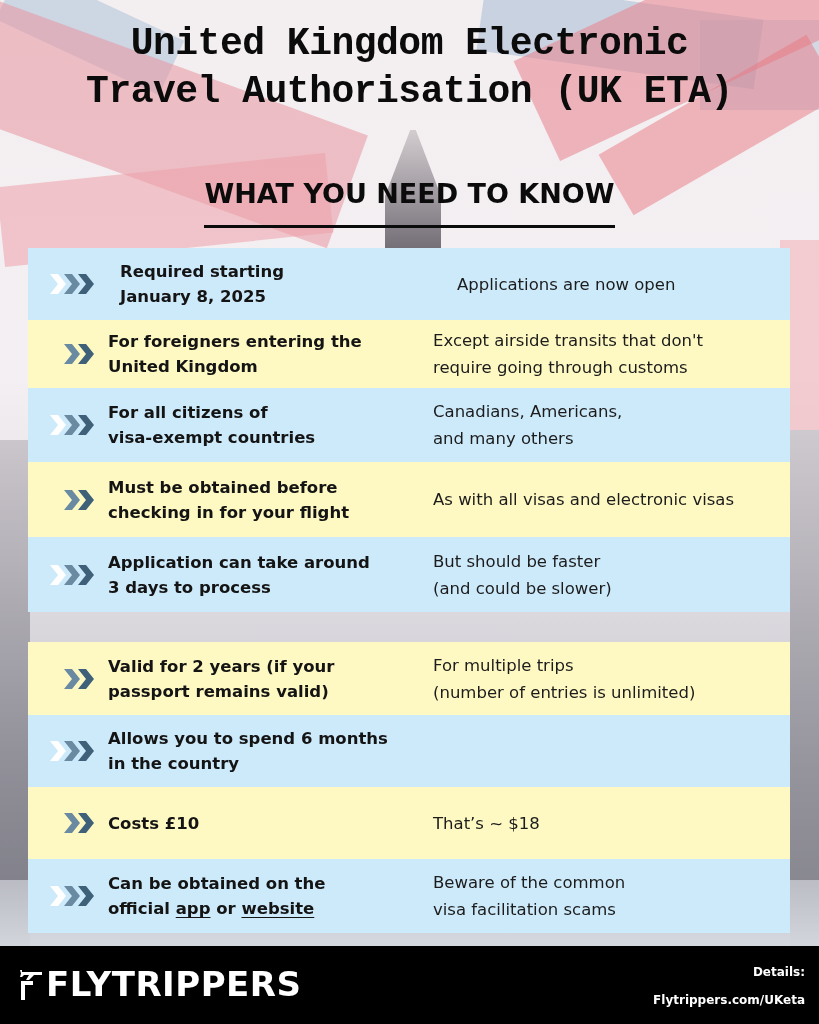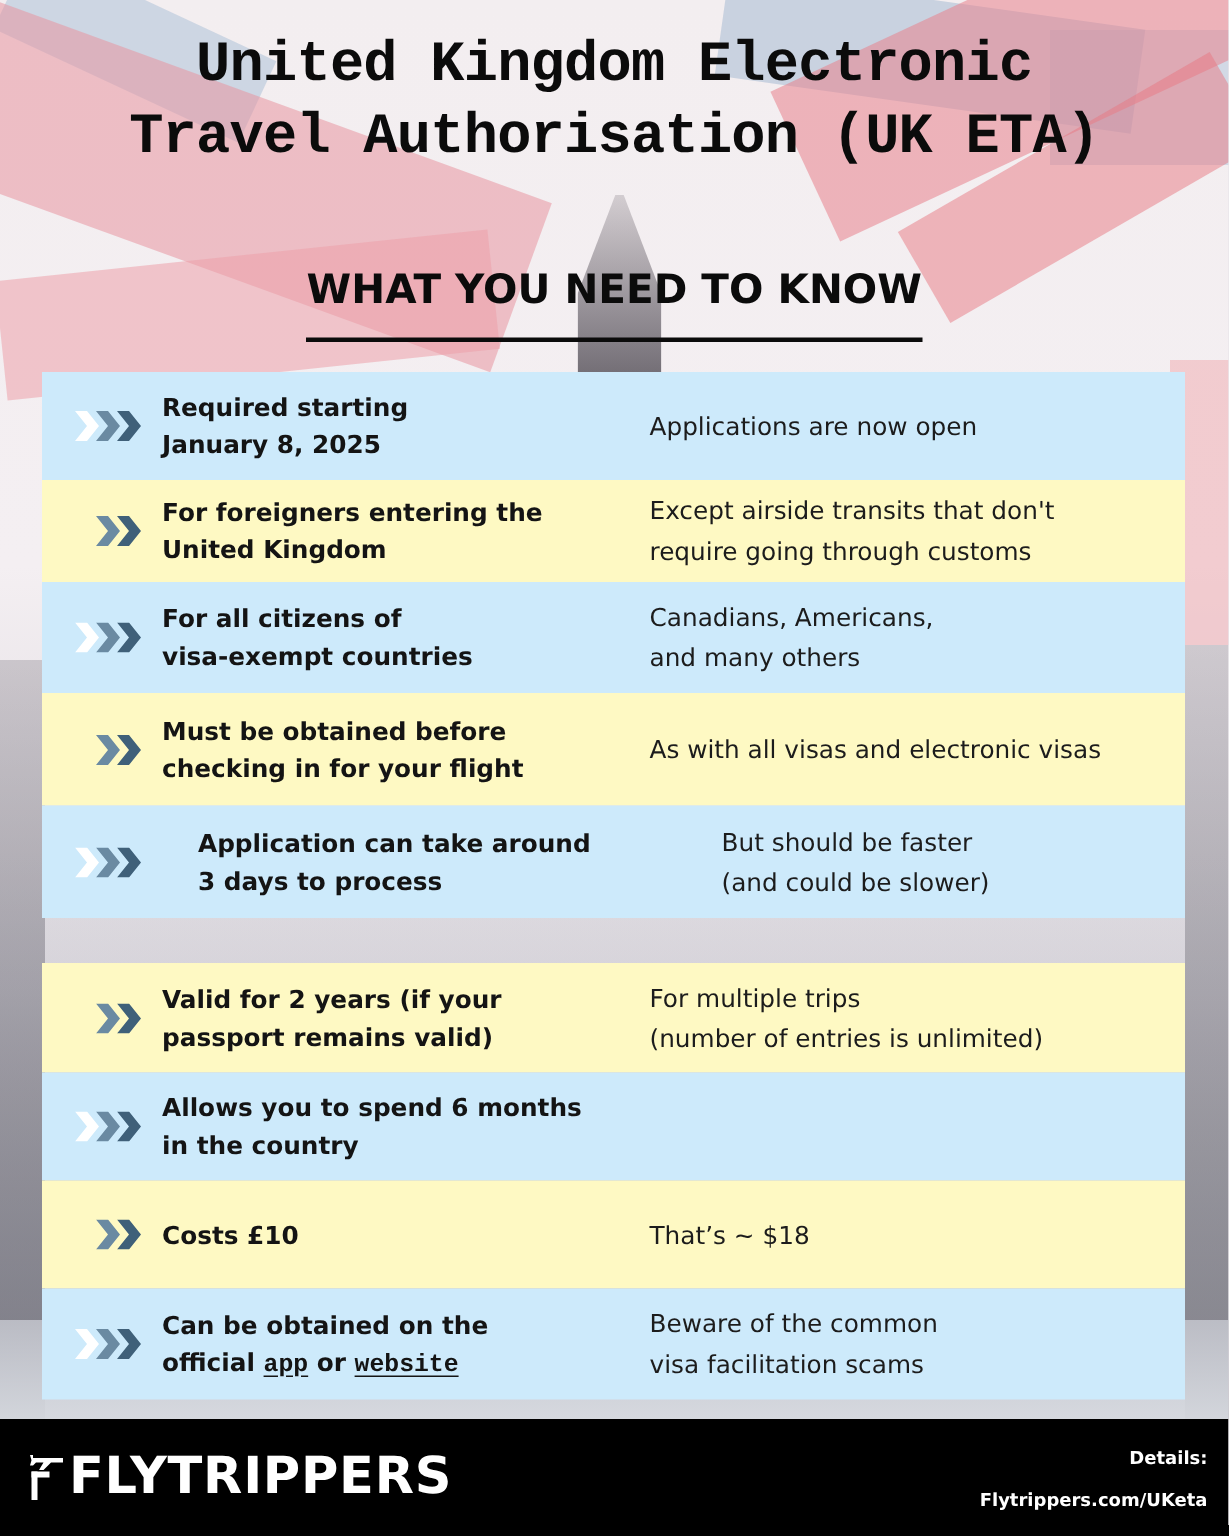--- a/index.html
+++ b/index.html
@@ -82,21 +82,21 @@
     .row .right {
       flex: 1;
       font-family: "DejaVu Sans", sans-serif;
       font-weight: 400;
       font-size: 16.5px;
       line-height: 27px;
       color: #1c1c1c;
       padding-left: 0px;
       white-space: pre-line;
     }
-    .row .left .u { text-decoration: underline; text-underline-offset: 3px; font-family: Liberation Mono, monospace; }
+    .row .left .u { text-decoration: underline; text-underline-offset: 3px; }
 
     .footer {
       position: absolute; left: 0; top: 946px; width: 819px; height: 78px;
       background: #000000;
     }
     .logo {
       position: absolute; left: 20px; top: 18px;
       display: flex; align-items: flex-end;
     }
     .logo-text {
@@ -139,21 +139,21 @@
 <div class="title">
   <div>United Kingdom Electronic</div>
   <div>Travel Authorisation (UK ETA)</div>
 </div>
 
 <div class="subtitle">
   <span>WHAT YOU NEED TO KNOW</span>
 </div>
 
 <div class="table" id="info-table">
-    <div class="row blue" style="height: 72px;">
+    <div class="row blue" style="height: 72px; gap: 12px;">
       <div class="chev">
         <svg width="48" height="20" viewBox="0 0 48 20">
           <polygon points="0,0 8,0 16,10 8,20 0,20 8,10" fill="#ffffff"></polygon>
           <polygon points="14,0 22,0 30,10 22,20 14,20 22,10" fill="#6a8aa2"></polygon>
           <polygon points="28,0 36,0 44,10 36,20 28,20 36,10" fill="#3f6079"></polygon>
         </svg>
       </div>
       <div class="left">Required starting
 January 8, 2025</div>
       <div class="right">Applications are now open</div>
@@ -187,21 +187,21 @@
       <div class="chev">
         <svg width="34" height="20" viewBox="0 0 34 20">
           <polygon points="0,0 8,0 16,10 8,20 0,20 8,10" fill="#6a8aa2"></polygon>
           <polygon points="14,0 22,0 30,10 22,20 14,20 22,10" fill="#3f6079"></polygon>
         </svg>
       </div>
       <div class="left">Must be obtained before
 checking in for your flight</div>
       <div class="right">As with all visas and electronic visas</div>
     </div>
-    <div class="row blue" style="height: 75px; gap: 24px;">
+    <div class="row blue" style="height: 75px;">
       <div class="chev">
         <svg width="48" height="20" viewBox="0 0 48 20">
           <polygon points="0,0 8,0 16,10 8,20 0,20 8,10" fill="#ffffff"></polygon>
           <polygon points="14,0 22,0 30,10 22,20 14,20 22,10" fill="#6a8aa2"></polygon>
           <polygon points="28,0 36,0 44,10 36,20 28,20 36,10" fill="#3f6079"></polygon>
         </svg>
       </div>
       <div class="left">Application can take around
 3 days to process</div>
       <div class="right">But should be faster

